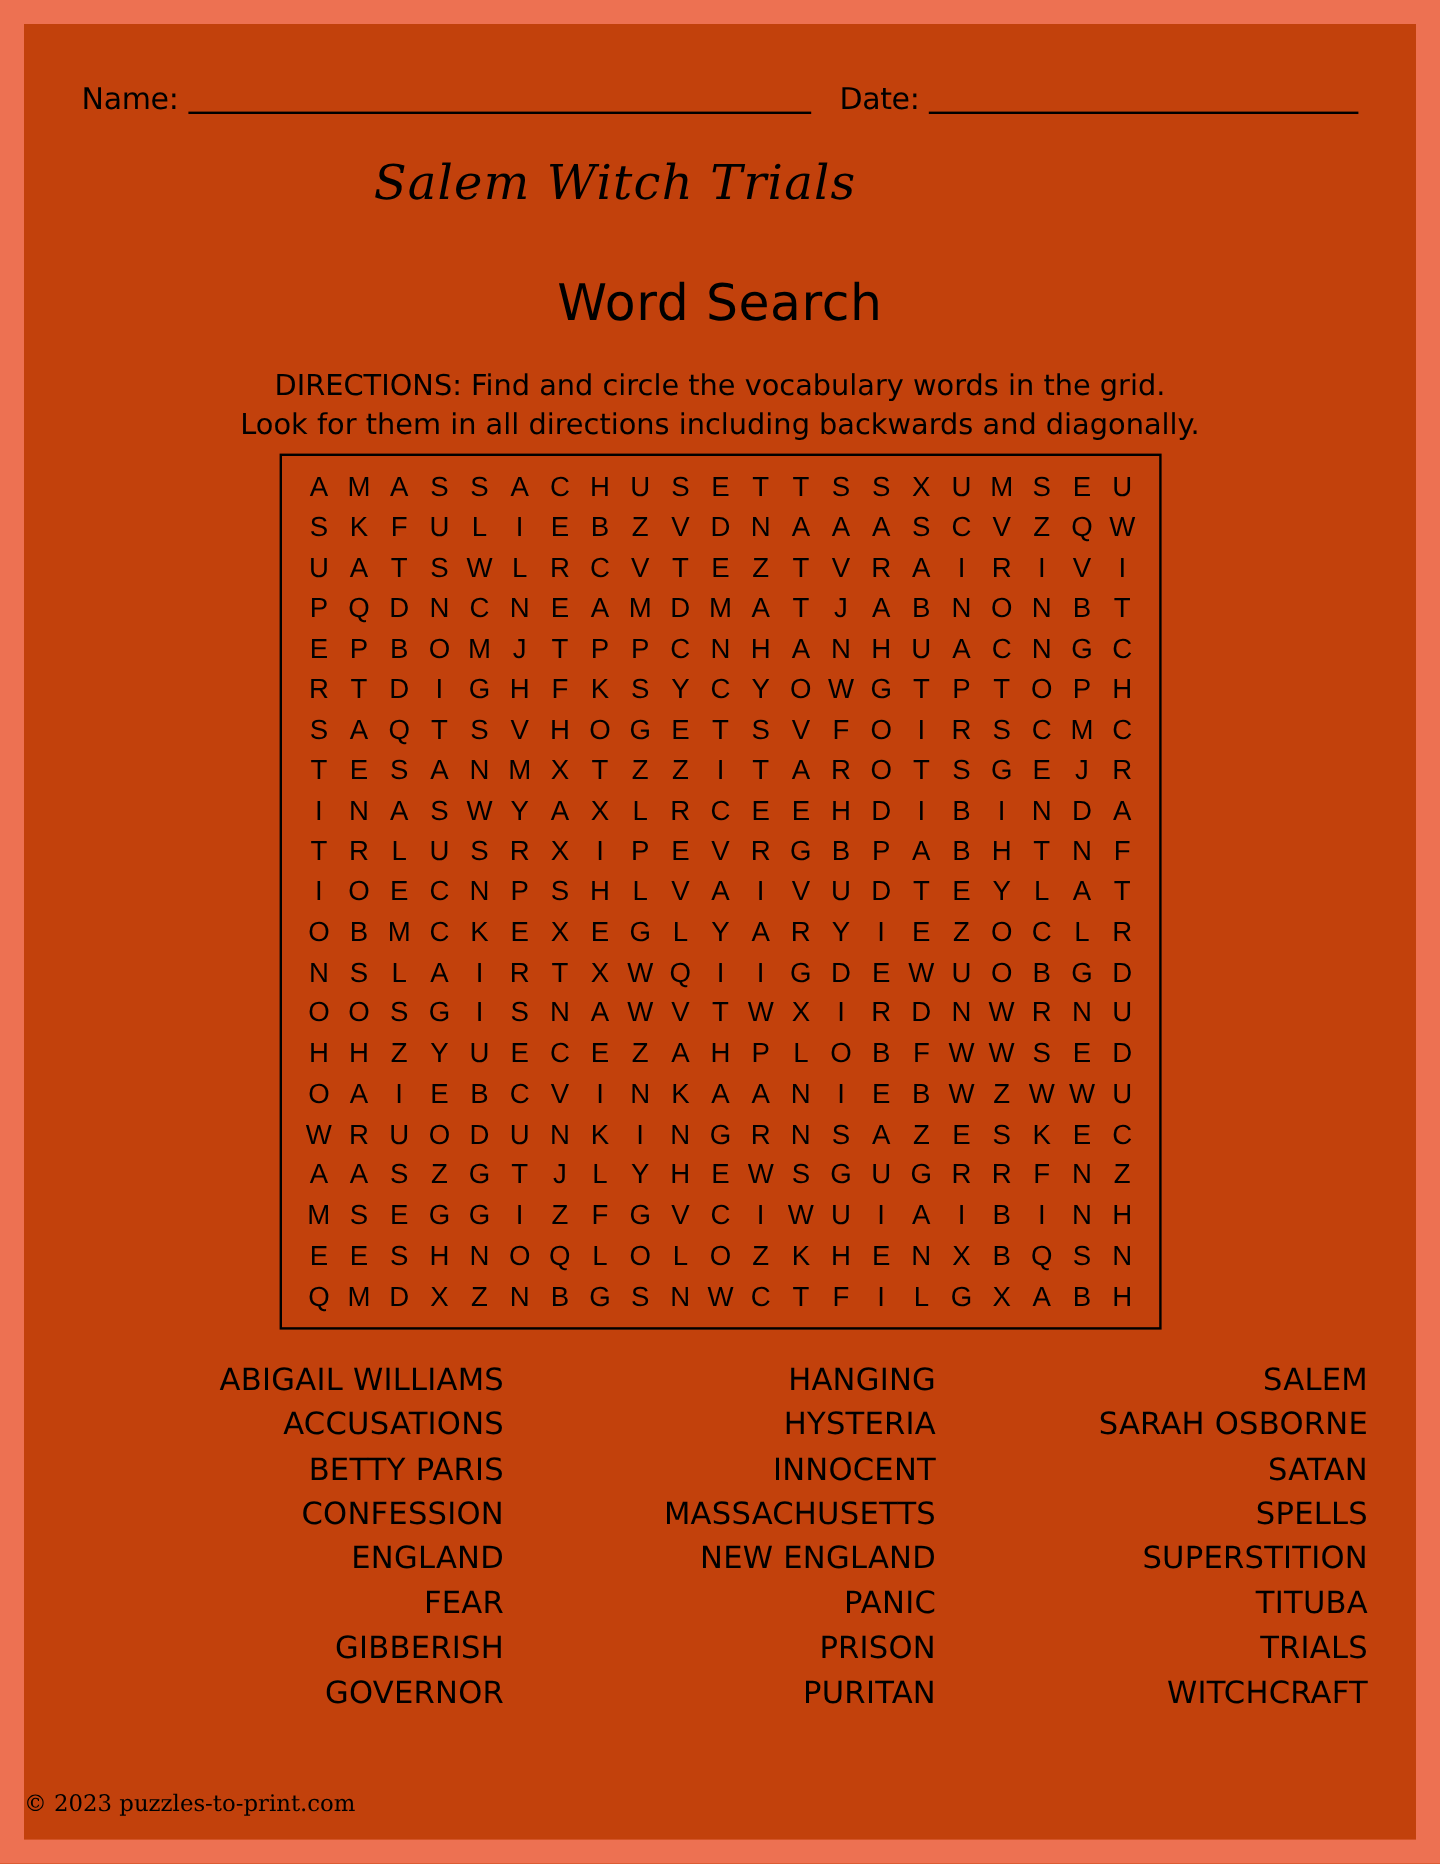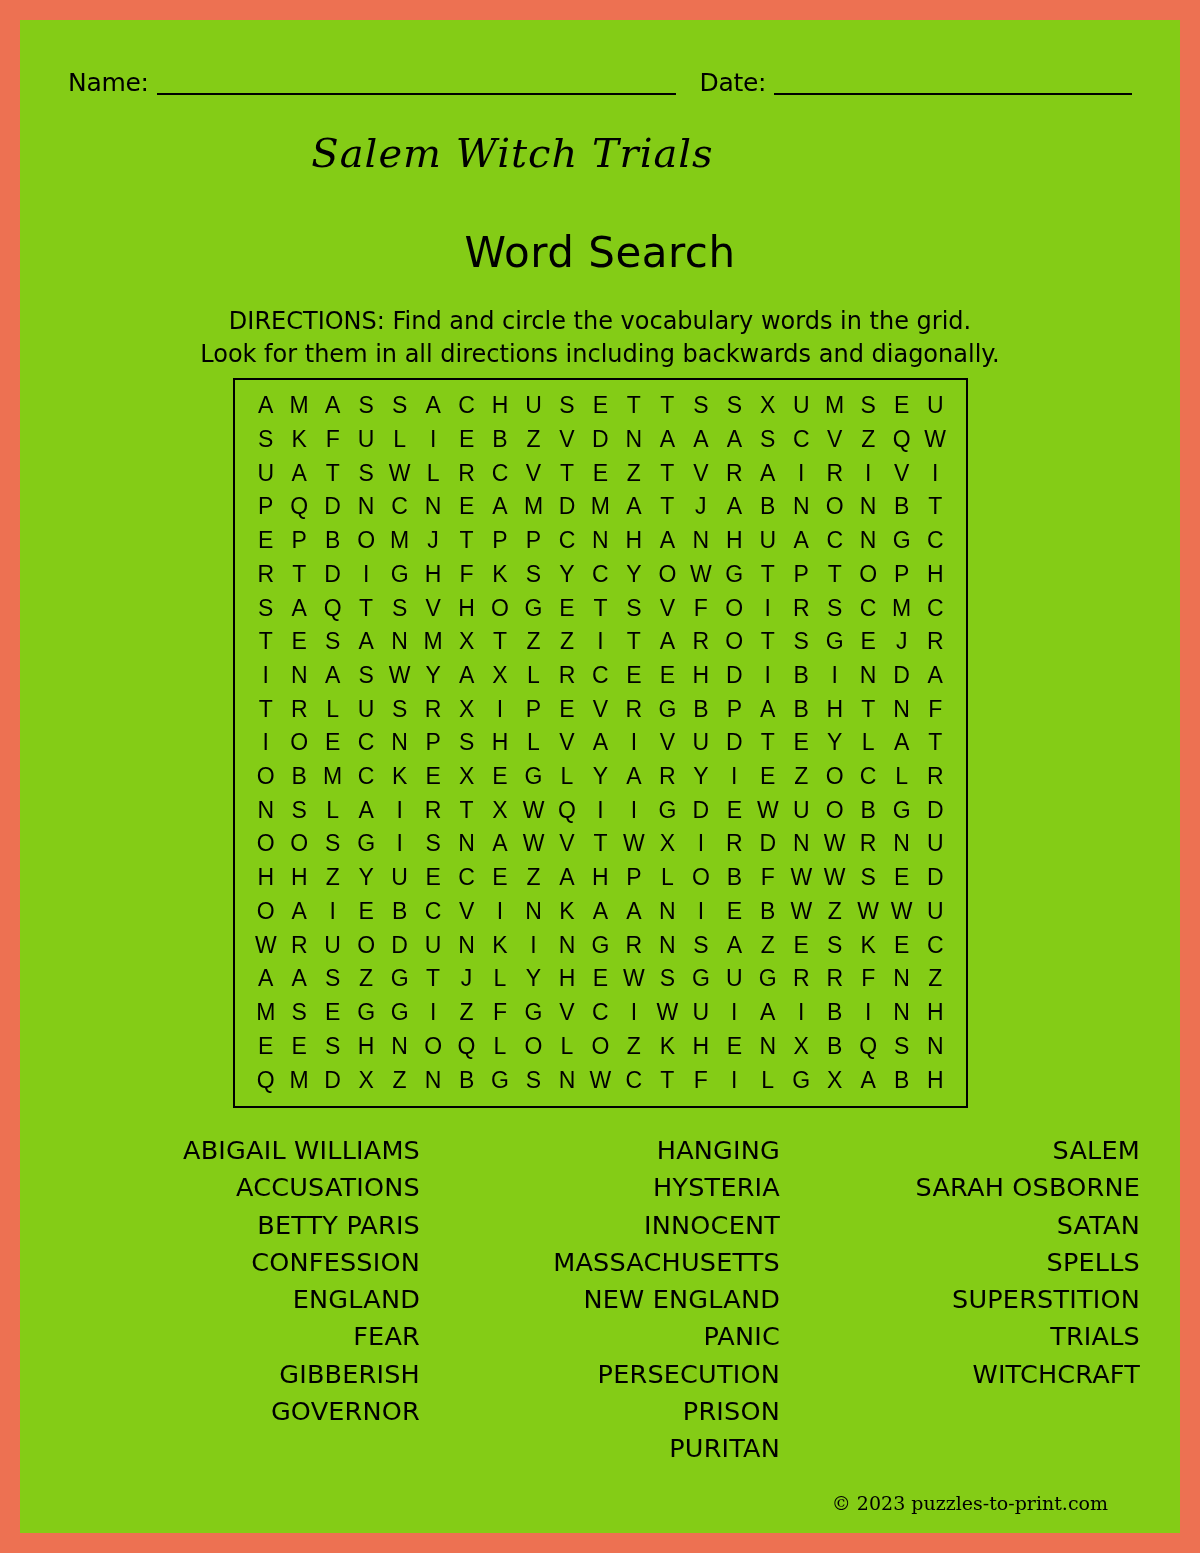--- a/index.html
+++ b/index.html
@@ -12,21 +12,21 @@
     background: #ED7152;
     font-family: "DejaVu Sans", sans-serif;
     overflow: hidden;
   }
   .page {
     position: absolute;
     left: 20px;
     top: 20px;
     width: 1160px;
     height: 1513px;
-    background: #84cc16;
+    background: #c2410c;
     box-sizing: border-box;
   }
 
   
   .namedate {
     position: absolute;
     left: 48px;
     top: 48px;
     width: 1064px;
     display: flex;
@@ -137,21 +137,21 @@
     letter-spacing: 0.2px;
     white-space: nowrap;
   }
 
   
   .footer {
     position: absolute;
     left: 0;
     top: 1472px;
     width: 1088px;
-    text-align: right;
+    text-align: left;
     font-family: "DejaVu Serif", serif;
     font-size: 19px;
     color: #000;
   }
 </style>
 </head>
 <body>
 
 <div class="page">
 
@@ -671,30 +671,30 @@
         <div class="wl-item">GIBBERISH</div>
         <div class="wl-item">GOVERNOR</div>
       </div>
     <div class="wl-col" id="wl-col-1">
         <div class="wl-item">HANGING</div>
         <div class="wl-item">HYSTERIA</div>
         <div class="wl-item">INNOCENT</div>
         <div class="wl-item">MASSACHUSETTS</div>
         <div class="wl-item">NEW ENGLAND</div>
         <div class="wl-item">PANIC</div>
-        <div class="wl-item">PERSECUTION</div>
         <div class="wl-item">PRISON</div>
         <div class="wl-item">PURITAN</div>
       </div>
     <div class="wl-col" id="wl-col-2">
         <div class="wl-item">SALEM</div>
         <div class="wl-item">SARAH OSBORNE</div>
         <div class="wl-item">SATAN</div>
         <div class="wl-item">SPELLS</div>
         <div class="wl-item">SUPERSTITION</div>
+        <div class="wl-item">TITUBA</div>
         <div class="wl-item">TRIALS</div>
         <div class="wl-item">WITCHCRAFT</div>
       </div>
   </div>
 
   <div class="footer">© 2023 puzzles-to-print.com</div>
 
 </div>
 
 </body></html>

